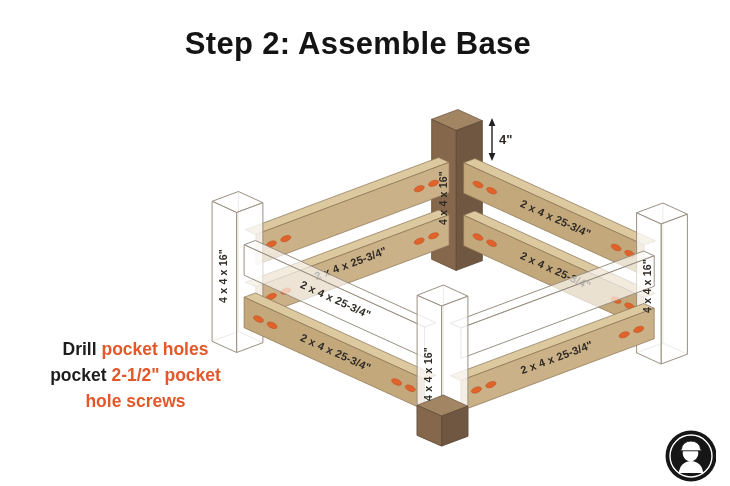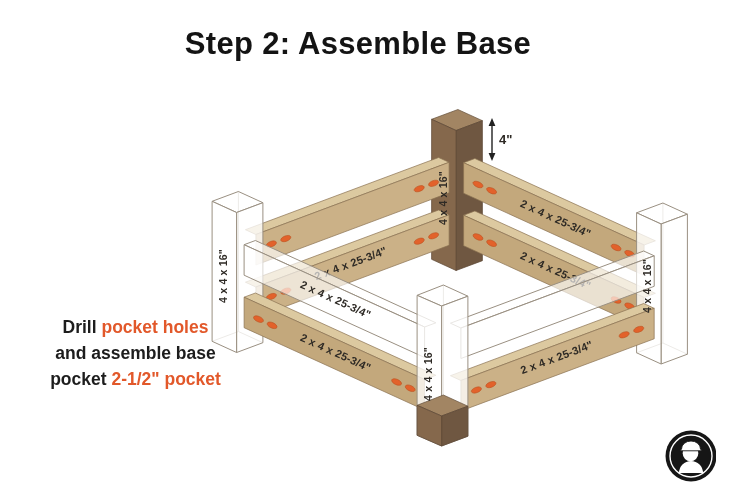--- a/index.html
+++ b/index.html
@@ -1,21 +1,21 @@
 <!DOCTYPE html>
 <html><head>
 <meta charset="utf-8">
 <style>
   html,body{margin:0;padding:0;background:#ffffff;}
   .page{position:relative;width:716px;height:486px;background:#ffffff;overflow:hidden;
         font-family:"Liberation Sans",sans-serif;}
   .title{position:absolute;top:26px;left:0;right:0;margin:0;text-align:center;
          font-size:31px;font-weight:700;color:#141414;letter-spacing:.3px;}
   .diagram{position:absolute;left:0;top:0;width:730px;height:486px;}
-  .instructions{position:absolute;left:28px;top:314px;width:215px;text-align:center;
+  .instructions{position:absolute;left:28px;top:336px;width:215px;text-align:center;
                 font-size:17.5px;line-height:26px;font-weight:600;color:#1d1d1d;}
   .hl{color:#E2582A;}
   
   .post-top{fill:#A28563;stroke:#64503c;stroke-width:.7;stroke-linejoin:round;}
   .post-es{fill:#6F5741;stroke:#5a4532;stroke-width:.7;stroke-linejoin:round;}
   .post-sw{fill:#85684C;stroke:#5a4532;stroke-width:.7;stroke-linejoin:round;}
   .rail-top{fill:#DCC9A0;stroke:#8a7152;stroke-width:.7;stroke-linejoin:round;}
   .rail-face-a{fill:#C3A87C;stroke:#8a7152;stroke-width:.7;stroke-linejoin:round;}
   .rail-face-b{fill:#CBB187;stroke:#8a7152;stroke-width:.7;stroke-linejoin:round;}
   .ghost{fill:rgba(255,255,255,.78);stroke:#9a9082;stroke-width:1;stroke-linejoin:round;}
@@ -170,17 +170,17 @@
       <circle r="25.5" fill="#161616"></circle>
       <circle r="21" fill="none" stroke="#ffffff" stroke-width="1.4"></circle>
       <path d="M -12,17 A 12,12 0 0 1 12,17 Z" fill="#ffffff"></path>
       <circle cx="-0.5" cy="-2.5" r="7.8" fill="#ffffff"></circle>
       <path d="M -9.5,-7 A 9.5,8 0 0 1 9.5,-7 L 11,-5.2 L -11,-5.2 Z" fill="#ffffff" stroke="#161616" stroke-width="0.9"></path>
     </g>
   </svg>
 
   <div class="instructions">
     <div><span>Drill </span><span class="hl">pocket holes</span></div>
-    <div>and assemble base</div>
     <div><span>pocket </span><span class="hl">2-1/2" pocket</span></div>
+    <div class="hl">hole screws</div>
   </div>
 
 </div>
 
 </body></html>

